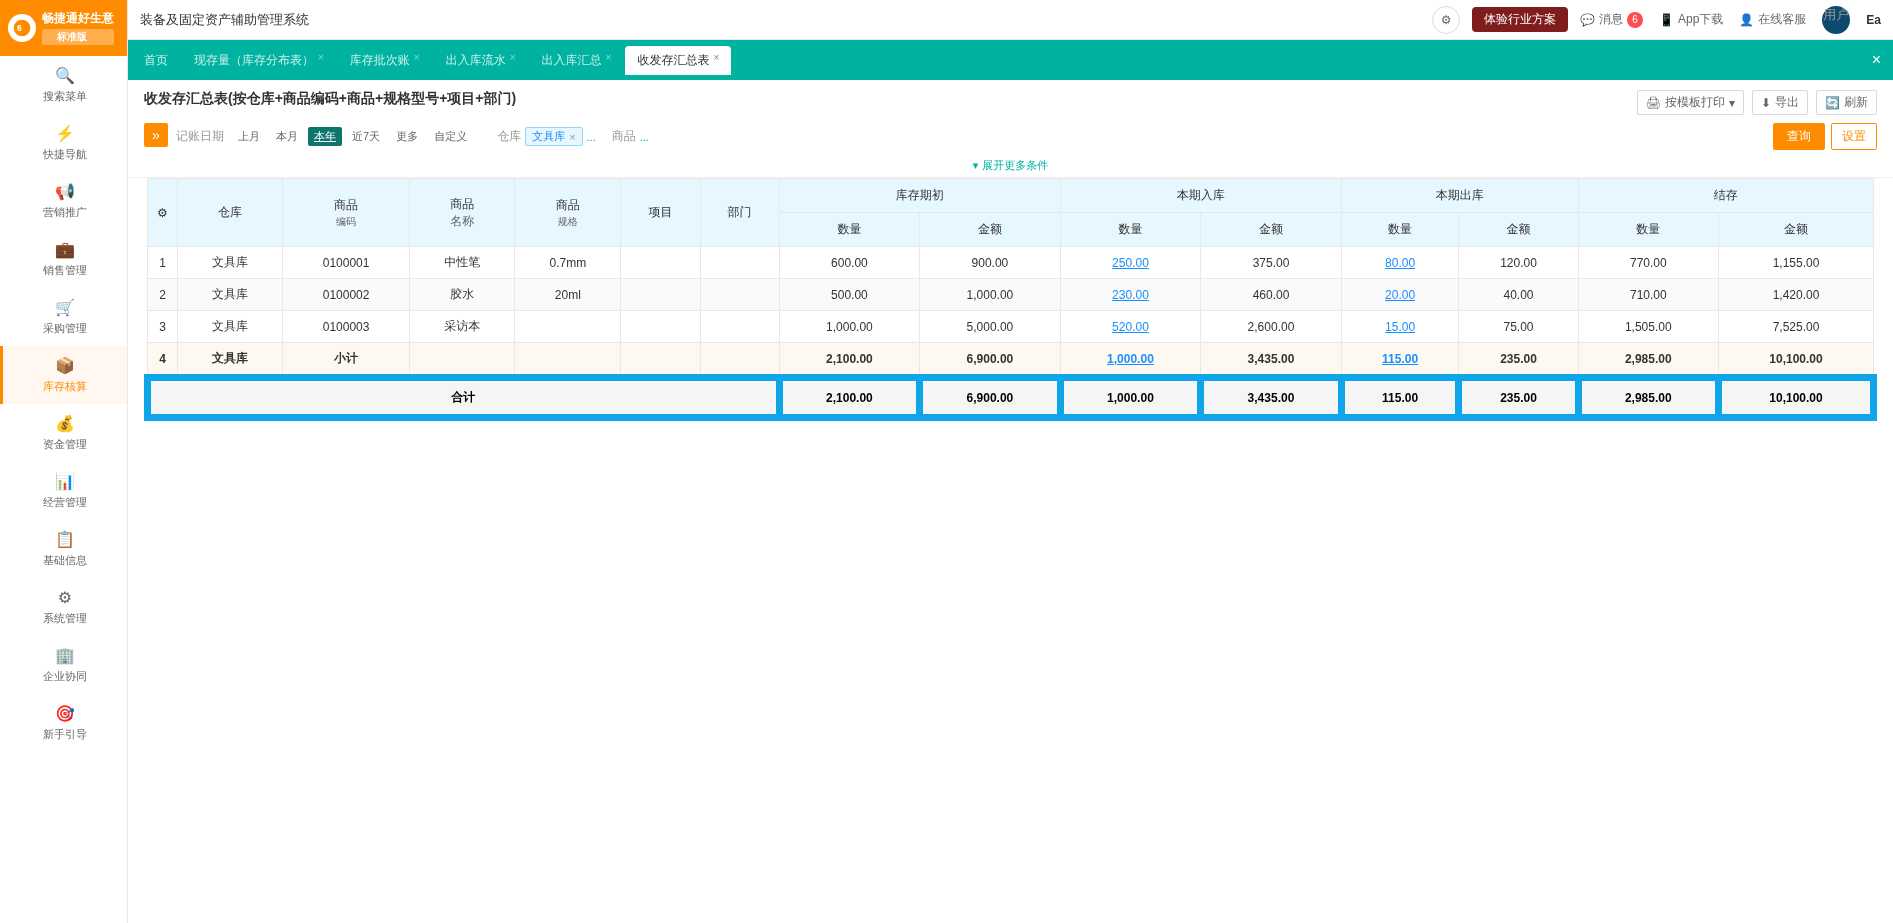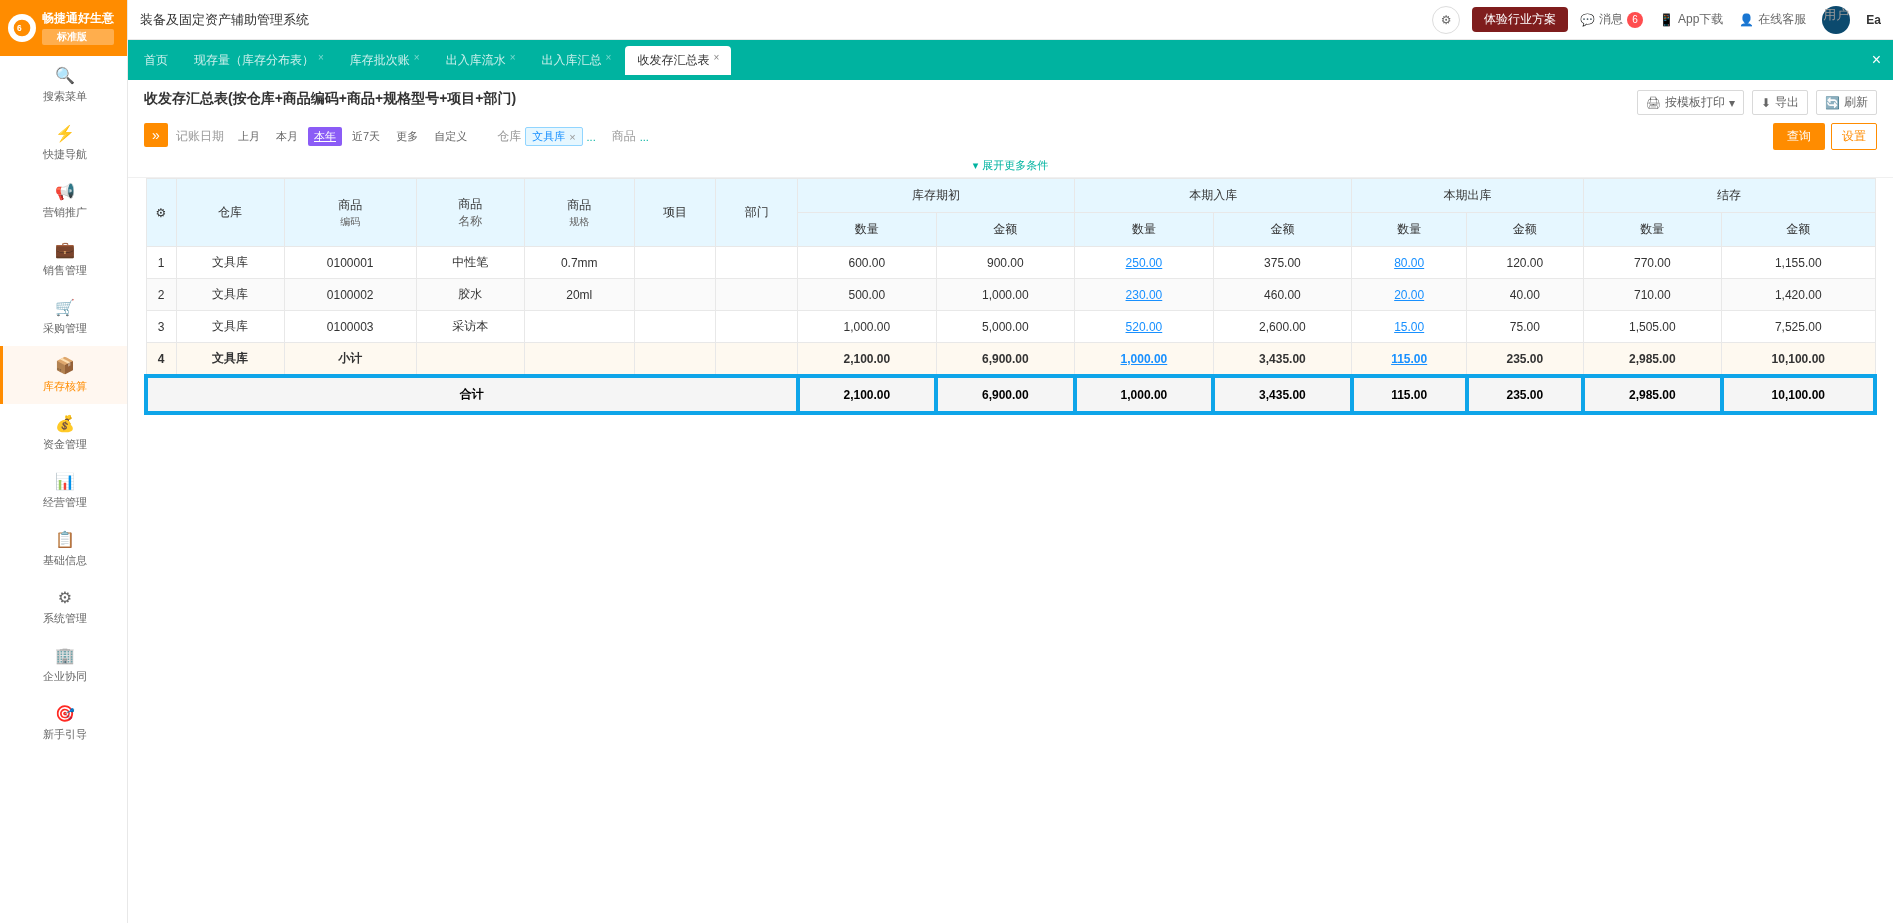--- a/index.html
+++ b/index.html
@@ -37,21 +37,21 @@
     .tab-close { font-size: 10px; opacity: 0.6; }
     .tab-bar-close { margin-left: auto; color: #fff; cursor: pointer; padding: 4px 8px; font-size: 16px; }
 
     
     .content { flex: 1; background: #fff; overflow: auto; padding: 0; }
     .page-title { font-size: 14px; font-weight: bold; color: #333; margin-bottom: 0; }
     .filter-toggle { width: 24px; height: 24px; background: #ff8c00; color: #fff; display: flex; align-items: center; justify-content: center; border-radius: 2px; cursor: pointer; font-size: 14px; }
     .filter-label { color: #999; font-size: 12px; white-space: nowrap; }
     .date-range-group { display: flex; align-items: center; gap: 4px; }
     .date-btn { padding: 2px 6px; border-radius: 2px; cursor: pointer; font-size: 11px; color: #666; }
-    .date-btn.active { background: #8b5cf6; color: #fff; text-decoration: underline; }
+    .date-btn.active { background: #0f766e; color: #fff; text-decoration: underline; }
     .filter-warehouse { display: flex; align-items: center; gap: 4px; margin-left: 16px; }
     .warehouse-tag { background: #e6f7ff; border: 1px solid #91d5ff; color: #1890ff; padding: 1px 6px; border-radius: 2px; font-size: 11px; display: flex; align-items: center; gap: 4px; }
     .warehouse-tag-close { cursor: pointer; color: #999; }
     .filter-more { color: #00b3a0; cursor: pointer; font-size: 11px; }
     .filter-goods { display: flex; align-items: center; gap: 4px; margin-left: 8px; }
     .btn-query { background: #ff8c00; color: #fff; border: none; padding: 4px 14px; border-radius: 2px; cursor: pointer; font-size: 12px; }
     .btn-setting { background: #fff; color: #ff8c00; border: 1px solid #ff8c00; padding: 4px 10px; border-radius: 2px; cursor: pointer; font-size: 12px; }
     .expand-more { display: flex; justify-content: center; padding: 4px; color: #00b3a0; cursor: pointer; font-size: 11px; gap: 4px; align-items: center; border-bottom: 1px solid #f0f0f0; }
     .action-btn { display: flex; align-items: center; gap: 4px; cursor: pointer; color: #666; font-size: 12px; padding: 3px 8px; border: 1px solid #d9d9d9; border-radius: 2px; background: #fff; }
 
@@ -60,21 +60,21 @@
     table { width: 100%; border-collapse: collapse; font-size: 12px; }
     thead tr { background: #e6f7ff; }
     thead th { padding: 8px 6px; text-align: center; color: #333; font-weight: 500; border: 1px solid #e8e8e8; white-space: nowrap; }
     tbody tr { background: #fff; }
     tbody tr:nth-child(even) { background: #fafafa; }
     tbody td { padding: 7px 6px; text-align: center; border: 1px solid #e8e8e8; color: #333; }
     tbody tr.subtotal { background: #fef9f0; font-weight: bold; }
     .underline { text-decoration: underline; cursor: pointer; color: #1890ff; }
     .th-group { text-align: center; }
     tfoot tr { background: #f5f5f5; font-weight: bold; }
-    tfoot td { padding: 8px 6px; text-align: center; border: 4px solid #0ea5e9; }
+    tfoot td { padding: 8px 6px; text-align: center; border: 7px solid #0ea5e9; }
     .settings-col { width: 30px; }
 
     
     .header-area { display: flex; justify-content: space-between; align-items: flex-start; padding: 10px 16px 4px; }
     .header-right { display: flex; gap: 8px; align-items: center; }
 
     
     .content-inner { display: flex; flex-direction: column; height: 100%; }
   </style>
 </head>

